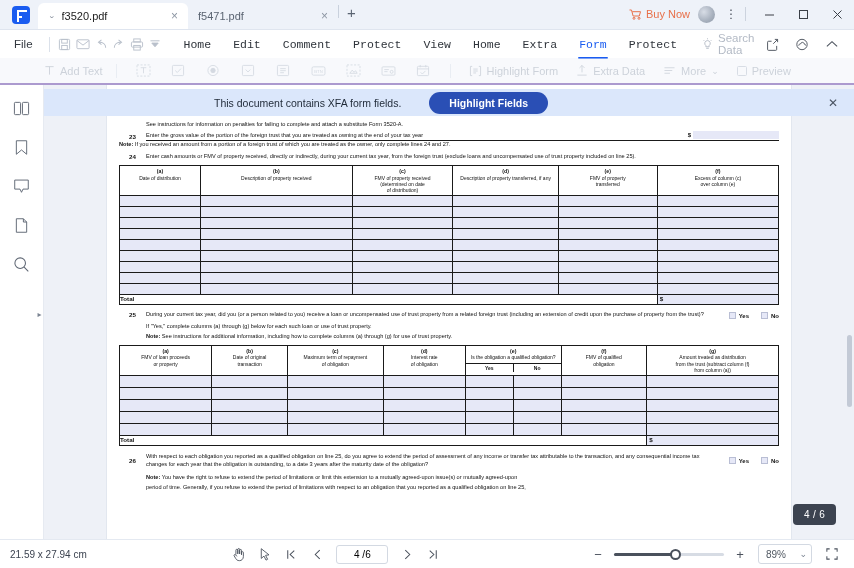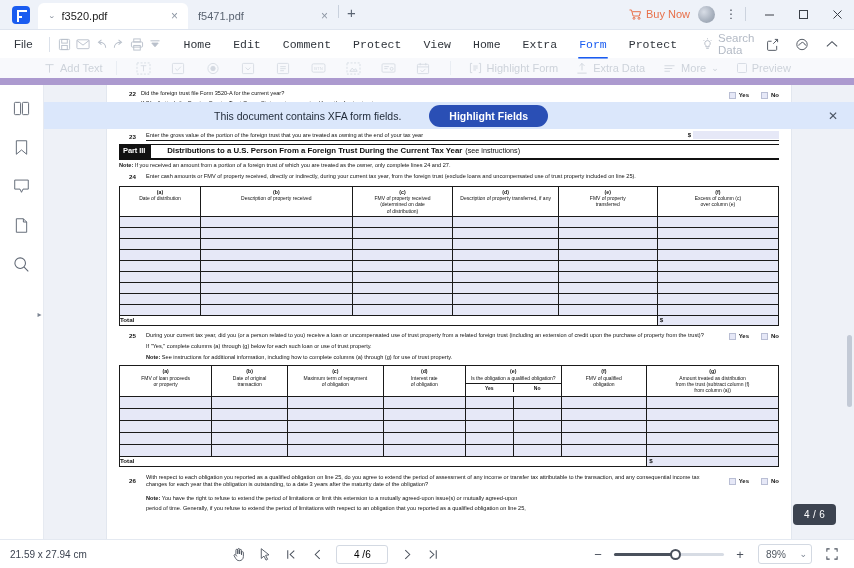--- a/index.html
+++ b/index.html
@@ -115,21 +115,21 @@
   .menu-right { margin-left: auto; display: flex; align-items: center; padding-right: 8px; gap: 2px; }
   .menu-right .ricon {
     width: 28px; height: 24px; display: flex;
     align-items: center; justify-content: center; color: #49505b;
   }
 
   
   .subtoolbar {
     height: 27px; flex: 0 0 27px; background: #ffffff;
     display: flex; align-items: center; padding-left: 44px;
-    border-bottom: 7px solid #4c1d95; opacity: 0.42;
+    border-bottom: 2px solid #4c1d95; opacity: 0.42;
   }
   .stb-text {
     display: flex; align-items: center; gap: 5px;
     font-size: 11px; color: #9aa2ae; margin-right: 4px;
   }
   .sdiv { width: 1px; height: 14px; background: #dde2ea; margin: 0 9px; }
   .stb-ico {
     width: 17px; height: 15px; margin: 0 9px;
     display: flex; align-items: center; justify-content: center;
     color: #aab2be;
@@ -266,21 +266,21 @@
     flex: 1; text-align: center; font-size: 5px;
     font-weight: bold; padding: 1px 0;
   }
   .split-bot div:first-child { border-right: 1px solid #1a1a1a; }
   .subyn { display:flex; height: 11px; }
   .subyn div { flex:1; background:#e6e8f7; }
   .subyn div:first-child { border-right: 1px solid #1a1a1a; }
 
   
   .notif {
-    position: absolute; left: 44px; right: 0; top: 17px;
+    position: absolute; left: 44px; right: 0; top: 4px;
     height: 27px; background: #dbe7fb;
     display: flex; align-items: center;
     z-index: 30; padding-left: 170px;
   }
   .notif-text { font-size: 10.5px; color: #1f2937; }
   .hl-btn {
     background: #2a4fb5; color: #fff; font-size: 10.5px;
     font-weight: bold; border-radius: 12px;
     padding: 5px 20px; margin-left: 28px;
   }
@@ -664,27 +664,20 @@
             <div class="fnum">23</div>
             <div class="ftxt" style="padding-left:5px;">
               <div class="dollarline">
                 <span class="grow">Enter the gross value of the portion of the foreign trust that you are treated as owning at the end of your tax year</span>
                 <span class="dsign">$</span>
                 <span class="fieldbox f-amt"></span>
               </div>
             </div>
           </div>
 
-          <div class="parthdr">
-            <div class="partlabel">Part III</div>
-            <div class="parttitle">
-              <span>Distributions to a U.S. Person From a Foreign Trust During the Current Tax Year</span>
-              <span class="norm">(see instructions)</span>
-            </div>
-          </div>
 
           <div class="ln">
             <span class="note-b">Note:</span>
             <span>If you received an amount from a portion of a foreign trust of which you are treated as the owner, only complete lines 24 and 27.</span>
           </div>
 
           <div class="frow" style="margin-top:4px;">
             <div class="fnum" style="align-self:flex-end;">24</div>
             <div class="ftxt" style="padding-left:5px;">Enter cash amounts or FMV of property received, directly or indirectly, during your current tax year, from the foreign trust (exclude loans and uncompensated use of trust property included on line 25).</div>
           </div>

